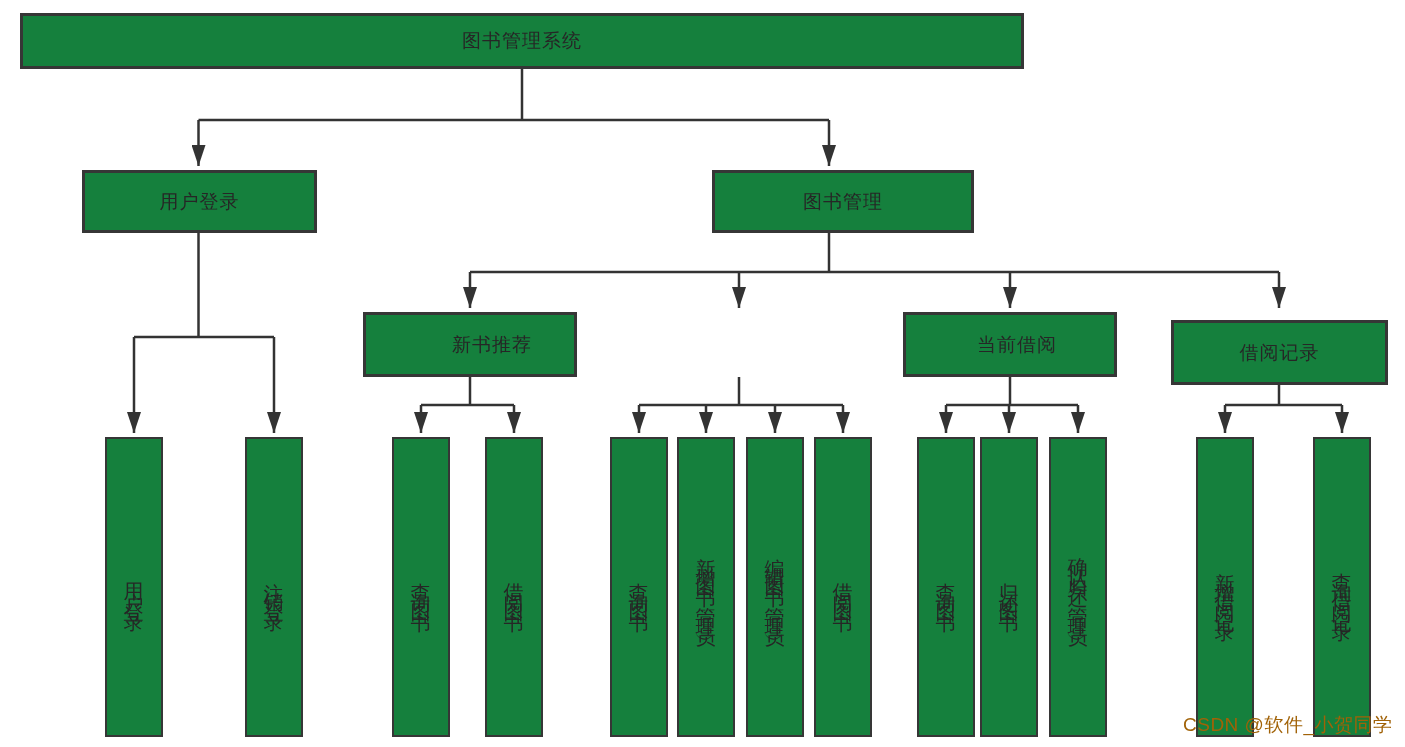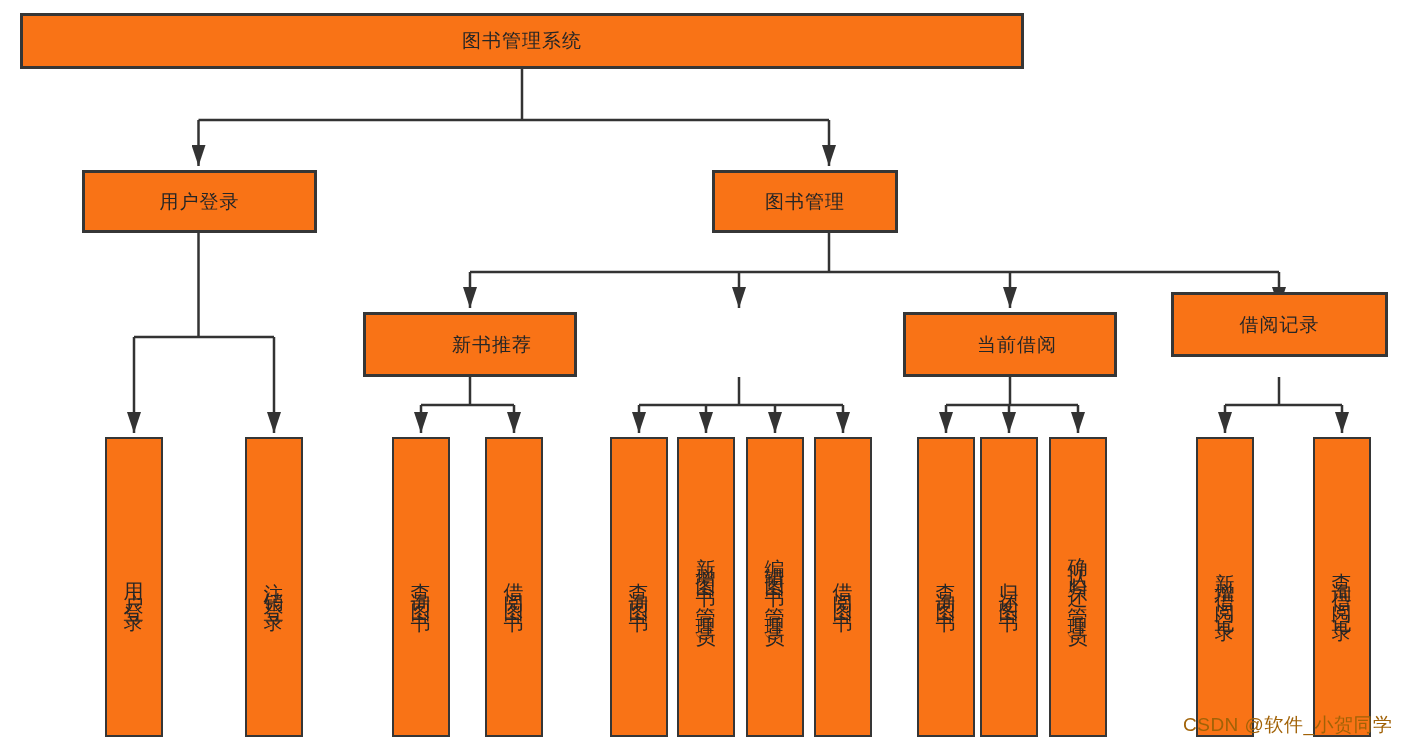--- a/index.html
+++ b/index.html
@@ -17,21 +17,21 @@
   }
   .connectors {
     position: absolute;
     left: 0;
     top: 0;
     z-index: 1;
   }
   .box {
     position: absolute;
     box-sizing: border-box;
-    background: #f97316;
+    background: #15803d;
     border: 3px solid #363636;
     display: flex;
     align-items: center;
     justify-content: center;
     z-index: 2;
     color: #262626;
   }
   .box.h-label {
     font-size: 19px;
     letter-spacing: 1px;
@@ -113,25 +113,25 @@
       <path d="M1279 377 V405"></path>
       <path d="M1225 405 H1342"></path>
       <path d="M1225 405 V433" marker-end="url(#ah)"></path>
       <path d="M1342 405 V433" marker-end="url(#ah)"></path>
     </g>
   </svg>
 
   <div class="box root h-label" style="left:20px; top:13px; width:1004px; height:56px;">图书管理系统</div>
 
   <div class="box h-label" style="left:82px; top:170px; width:235px; height:63px;">用户登录</div>
-  <div class="box h-label" style="left:712px; top:170px; width:186px; height:63px;">图书管理</div>
+  <div class="box h-label" style="left:712px; top:170px; width:262px; height:63px;">图书管理</div>
 
   <div class="box h-label" style="left:363px; top:312px; width:214px; height:65px;padding-left:44px;">新书推荐</div>
   <div class="box h-label" style="left:903px; top:312px; width:214px; height:65px;padding-left:14px;">当前借阅</div>
-  <div class="box h-label" style="left:1171px; top:292px; width:217px; height:65px;">借阅记录</div>
+  <div class="box h-label" style="left:1171px; top:320px; width:217px; height:65px;">借阅记录</div>
 
   <div class="box leaf" style="left:105px; top:437px; width:58px; height:300px;">
     <span class="vtext">用户登录</span>
   </div>
   <div class="box leaf" style="left:245px; top:437px; width:58px; height:300px;">
     <span class="vtext">注销登录</span>
   </div>
 
   <div class="box leaf" style="left:392px; top:437px; width:58px; height:300px;">
     <span class="vtext">查询图书</span>

